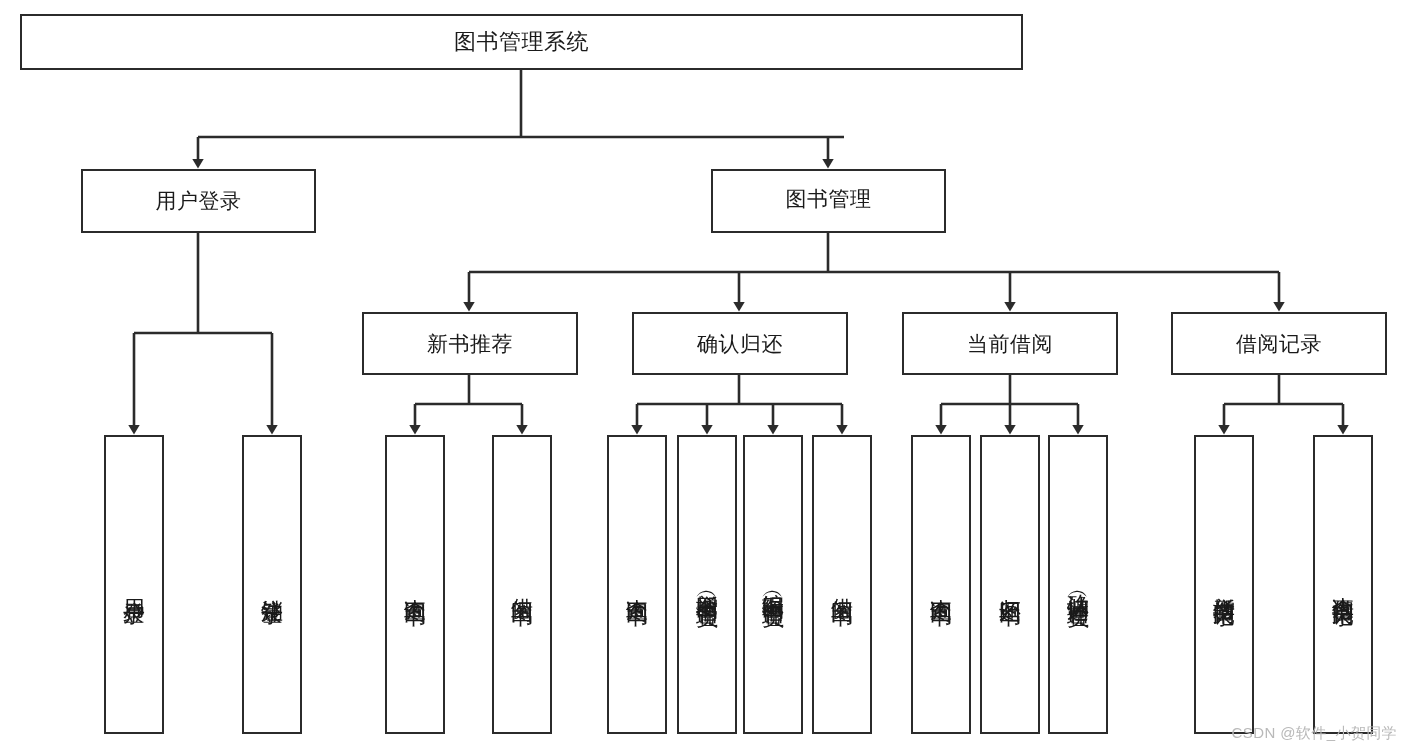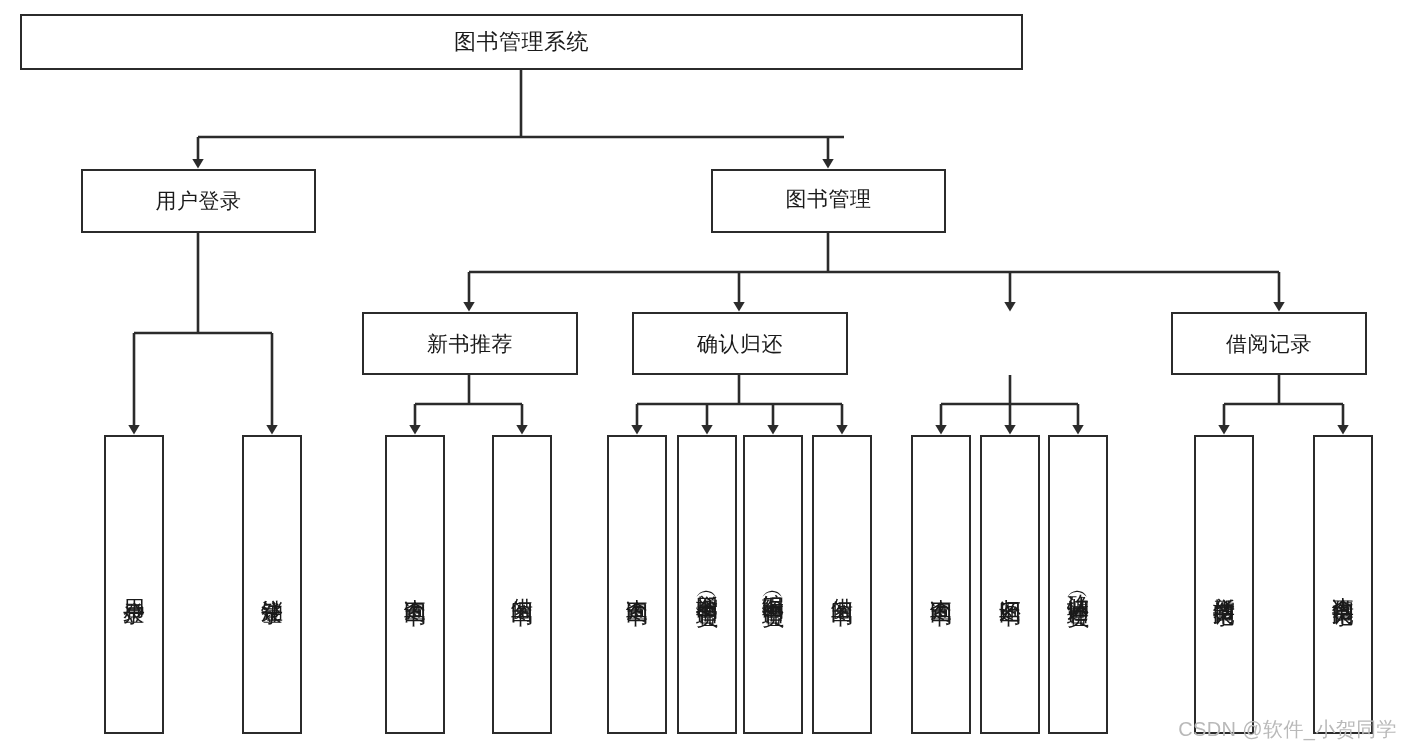--- a/index.html
+++ b/index.html
@@ -59,21 +59,21 @@
     text-orientation: upright;
     font-size: 22px;
     line-height: 1;
     letter-spacing: 2px;
     white-space: nowrap;
   }
   .watermark {
     position: absolute;
     right: 8px;
     bottom: 4px;
-    font-size: 20px;
+    font-size: 15px;
     color: #b9b9b9;
     letter-spacing: 0.4px;
     user-select: none;
   }
 </style>
 </head>
 <body>
 
 <div id="canvas">
 
@@ -137,21 +137,24 @@
   <div class="node horiz" style="left:711px; top:169px; width:235px; height:64px;font-family:Liberation Mono, monospace;">
     <span class="node-label">图书管理</span>
   </div>
 
   <div class="node horiz" style="left:362px; top:312px; width:216px; height:63px;">
     <span class="node-label">新书推荐</span>
   </div>
   <div class="node horiz" style="left:632px; top:312px; width:216px; height:63px;">
     <span class="node-label">确认归还</span>
   </div>
-  <div class="node horiz" style="left:1171px; top:312px; width:196px; height:63px;">
+  <div class="node horiz" style="left:902px; top:312px; width:216px; height:63px;">
+    <span class="node-label">当前借阅</span>
+  </div>
+  <div class="node horiz" style="left:1171px; top:312px; width:216px; height:63px;">
     <span class="node-label">借阅记录</span>
   </div>
 
   <div class="node vert" style="left:104px; top:435px; width:60px; height:299px;">
     <span class="node-label">用户登录</span>
   </div>
   <div class="node vert" style="left:242px; top:435px; width:60px; height:299px;">
     <span class="node-label">注销登录</span>
   </div>
 

